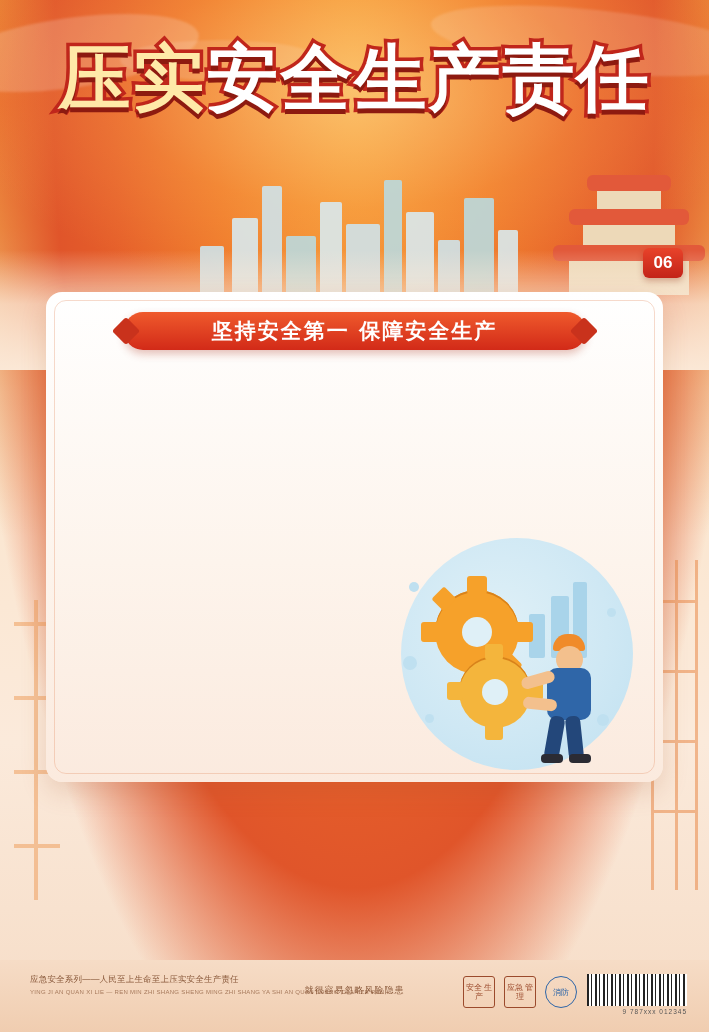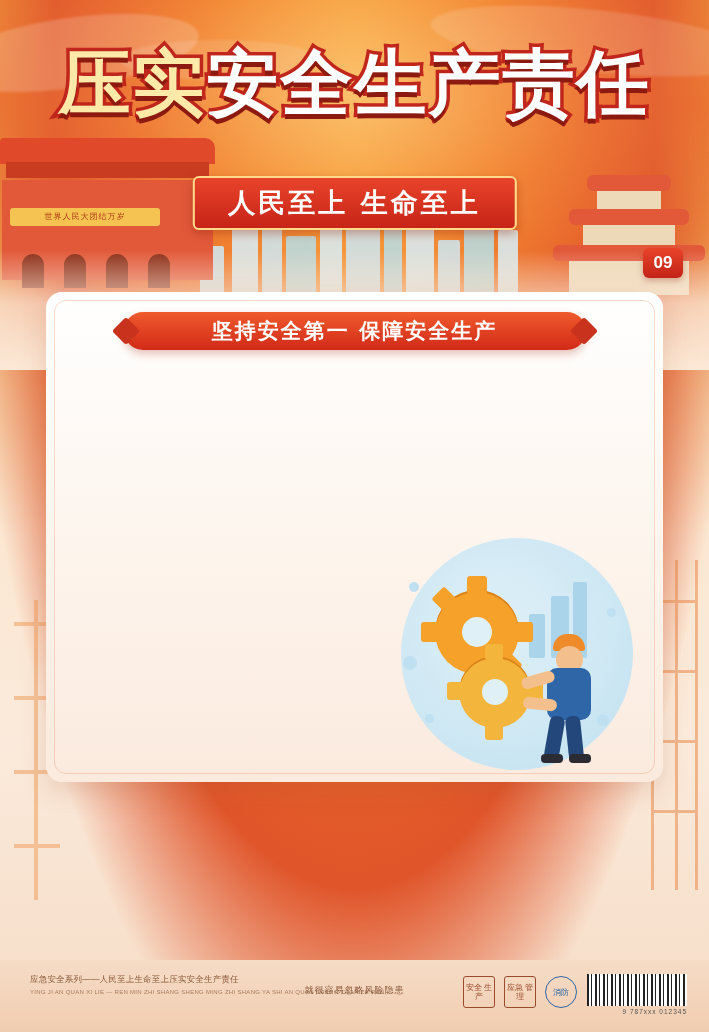--- a/index.html
+++ b/index.html
@@ -57,21 +57,21 @@
   }
   
   .scaffold{position:absolute;right:8px;top:560px;width:56px;height:330px;opacity:.55;}
   .scaffold i{position:absolute;background:#e98a4a;}
   .crane{position:absolute;left:14px;top:600px;width:46px;height:300px;opacity:.5;}
   .crane i{position:absolute;background:#ef9a55;}
 
   
   .title-wrap{position:absolute;left:0;right:0;top:48px;text-align:center;}
   .title{
-    font-family:Liberation Serif, serif;
+    font-family:Liberation Mono, monospace;
     font-weight:bold;font-size:72px;line-height:1;
     letter-spacing:2px;white-space:nowrap;display:inline-block;
   }
   .title .a{
     color:#ffe9a8;
     -webkit-text-stroke:7px #c0261b;
     paint-order:stroke fill;
     text-shadow:0 5px 0 #8d1a10;
   }
   .title .b{
@@ -192,32 +192,20 @@
     <div class="bld" style="left:320px;width:22px;height:108px;"></div>
     <div class="bld t" style="left:346px;width:34px;height:86px;"></div>
     <div class="bld g" style="left:384px;width:18px;height:130px;"></div>
     <div class="bld" style="left:406px;width:28px;height:98px;"></div>
     <div class="bld t" style="left:438px;width:22px;height:70px;"></div>
     <div class="bld g" style="left:464px;width:30px;height:112px;"></div>
     <div class="bld" style="left:498px;width:20px;height:80px;"></div>
     <div class="bld t" style="left:200px;width:24px;height:64px;"></div>
   </div>
 
-  <div class="gate">
-    <div class="roof"></div>
-    <div class="roof2"></div>
-    <div class="body"></div>
-    <div class="band">
-        <span>世界人民大团结万岁</span>
-      </div>
-    <div class="arch" style="left:22px;"></div>
-    <div class="arch" style="left:64px;"></div>
-    <div class="arch" style="left:106px;"></div>
-    <div class="arch" style="left:148px;"></div>
-  </div>
 
   <div class="temple">
     <div class="r" style="left:48px;top:0;width:84px;height:16px;"></div>
     <div class="b" style="left:58px;top:16px;width:64px;height:18px;"></div>
     <div class="r" style="left:30px;top:34px;width:120px;height:16px;"></div>
     <div class="b" style="left:44px;top:50px;width:92px;height:20px;"></div>
     <div class="r" style="left:14px;top:70px;width:152px;height:16px;"></div>
     <div class="b" style="left:30px;top:86px;width:120px;height:34px;"></div>
   </div>
 
@@ -239,25 +227,22 @@
     <i style="left:6px;top:180px;width:47px;height:3px;"></i>
     <i style="left:6px;top:250px;width:47px;height:3px;"></i>
   </div>
 
   <div class="title-wrap">
     <div class="title">
       <span class="a">压实</span><span class="b">安全生产责任</span>
     </div>
   </div>
 
-  <div class="subtitle-bar">
-    <span>人民至上 生命至上</span>
-  </div>
-
-  <div class="pagenum">09</div>
+
+  <div class="pagenum">06</div>
 
   <div class="card">
     <div class="ribbon">
       <span>坚持安全第一 保障安全生产</span>
     </div>
 
     <div class="body-text">
     </div>
 
     <div class="illus">

